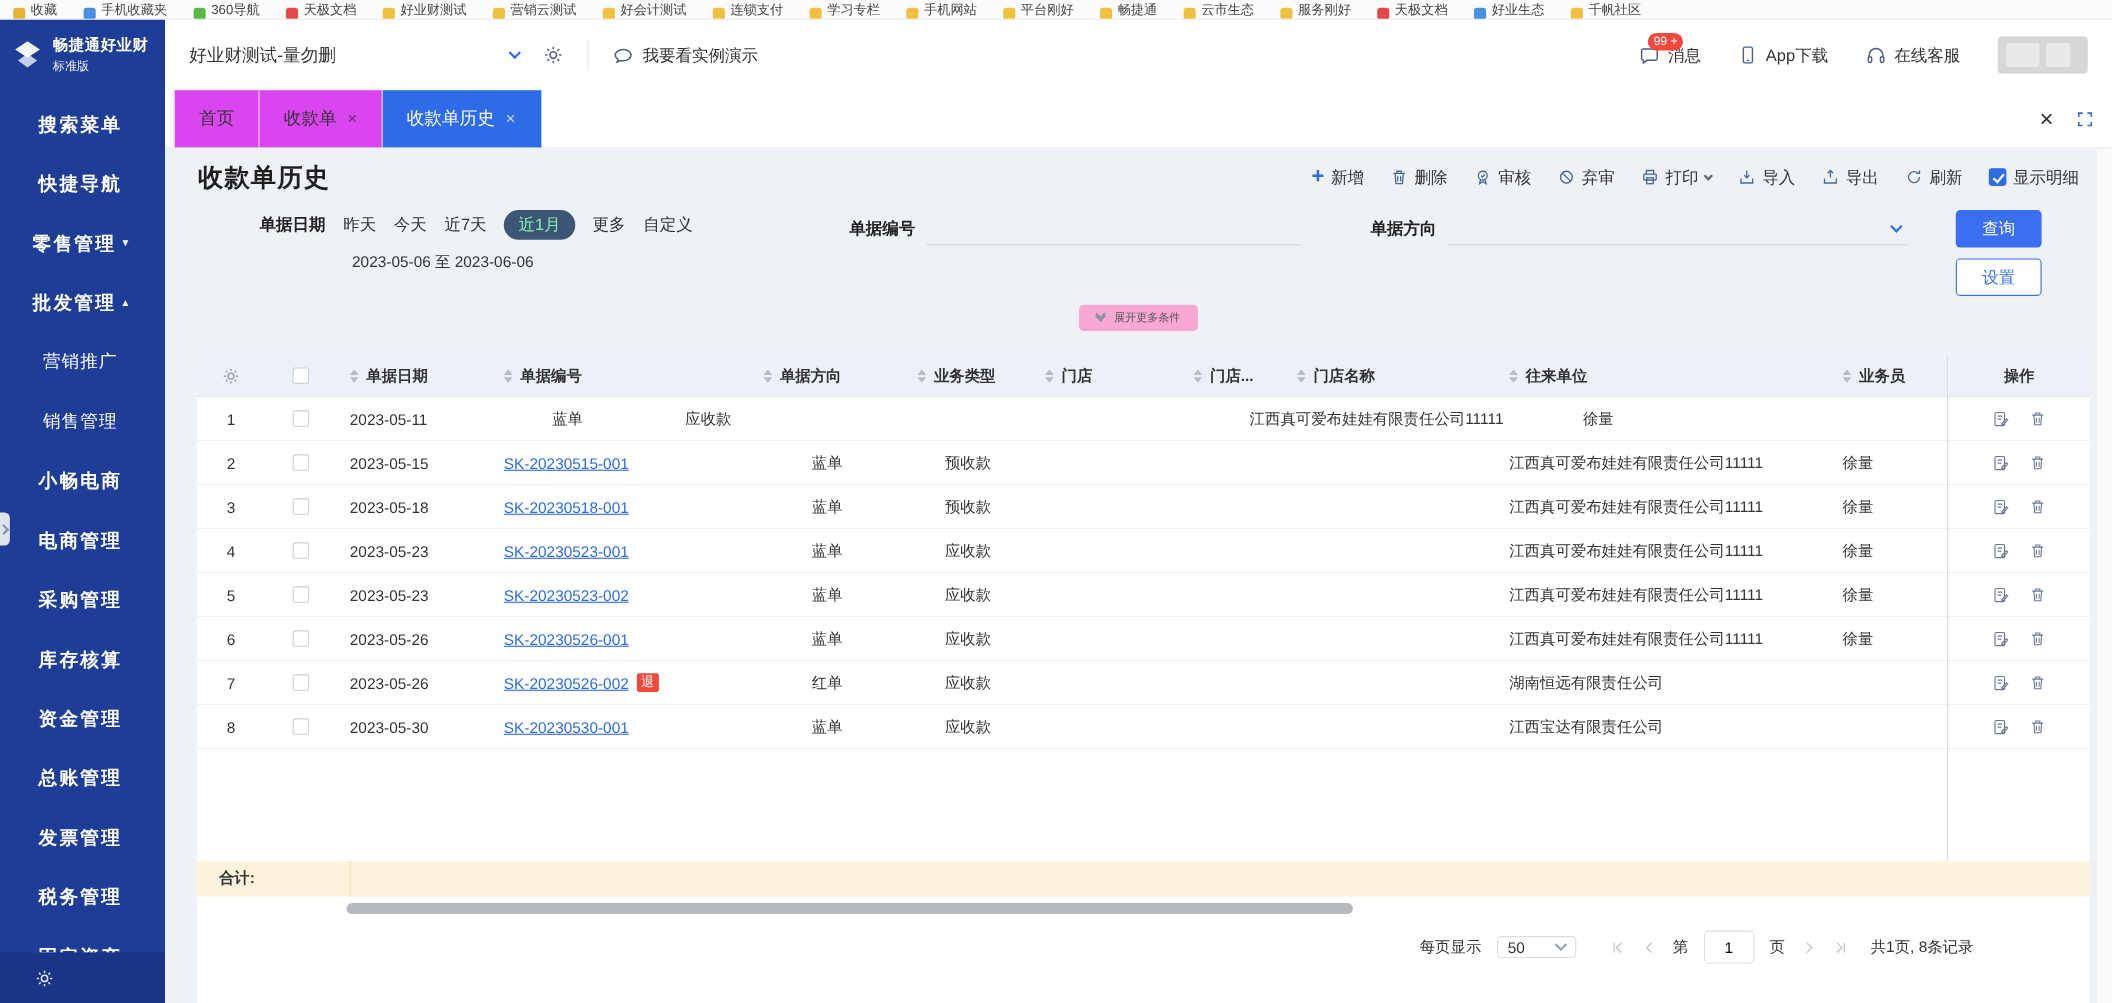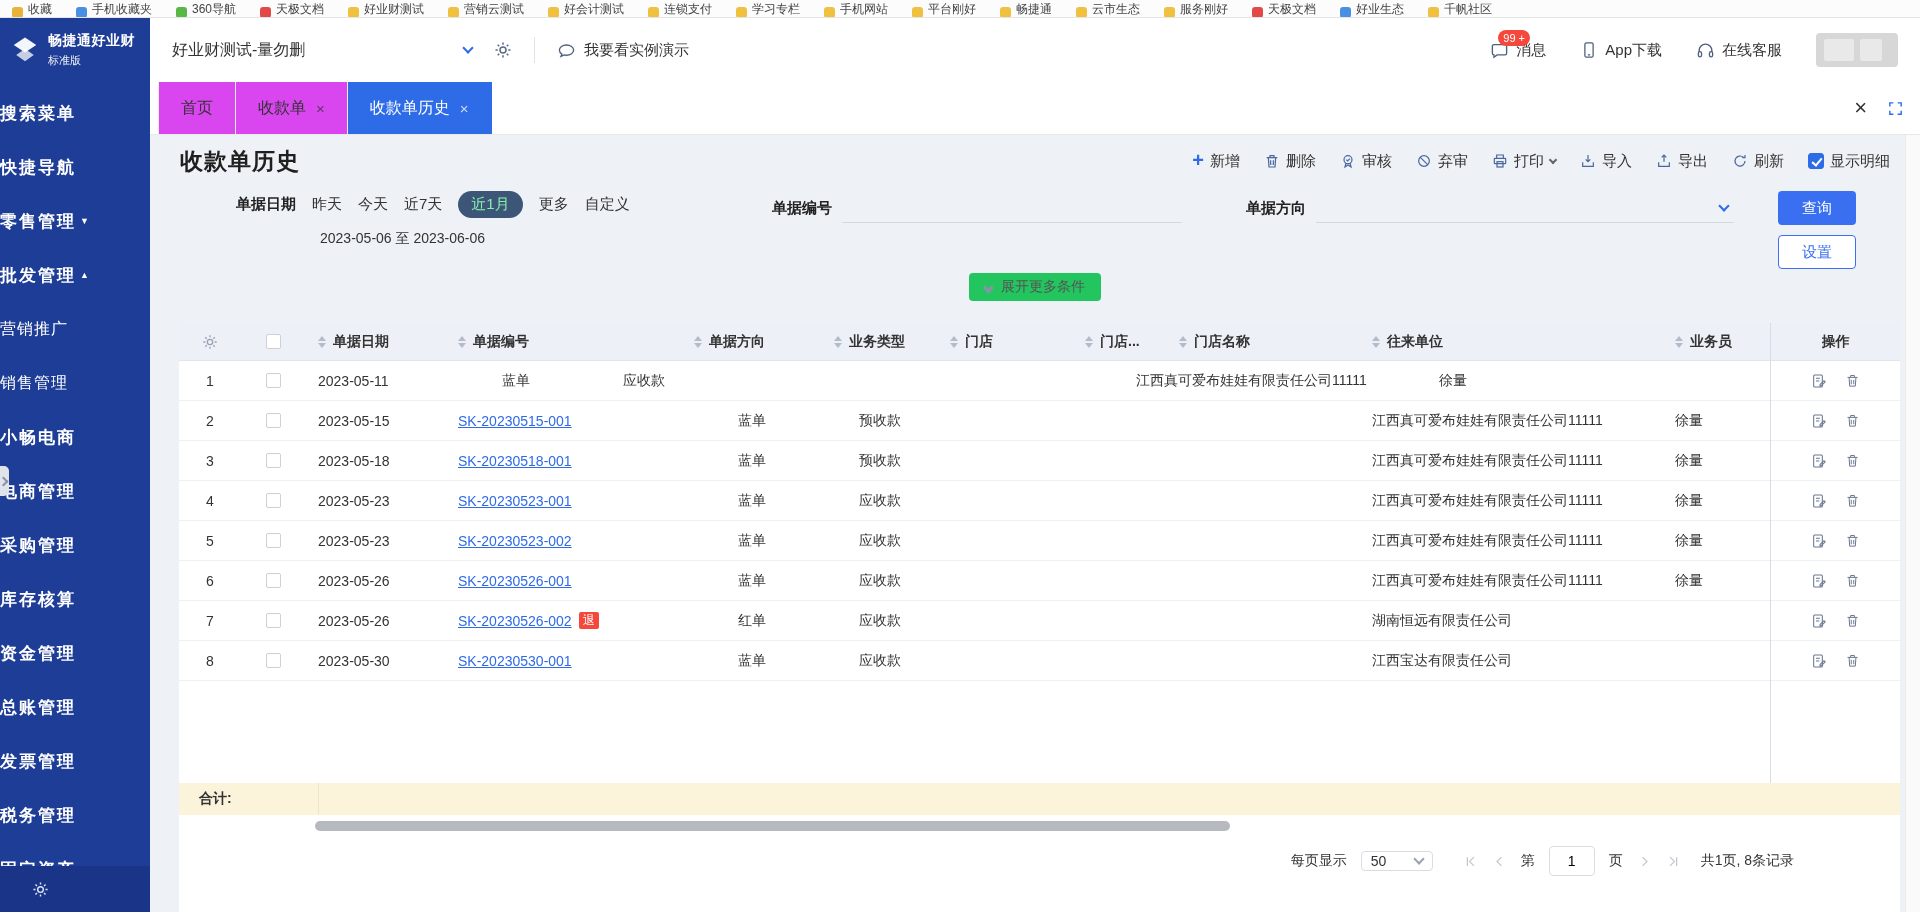--- a/index.html
+++ b/index.html
@@ -15,21 +15,21 @@
 .bm-ico{width:11px;height:11px;border-radius:3px;flex:0 0 auto}
 .bm-label{font-size:12px;color:#444;white-space:nowrap}
 
 
 .app{flex:1;display:flex;min-height:0;position:relative}
 .sidebar{width:150px;flex:0 0 150px;background:#1e3d96;color:#fff;display:flex;flex-direction:column}
 .logo{height:64px;flex:0 0 64px;display:flex;align-items:center;gap:8px;padding:0 10px}
 .logo-text .t{font-size:14px;font-weight:bold;letter-spacing:.5px}
 .logo-text .s{font-size:11px;margin-top:3px;opacity:.92}
 .side-nav{flex:1;min-height:0;overflow:hidden;padding-top:4px}
-.side-item{height:54px;display:flex;align-items:center;justify-content:flex-start;font-size:17px;font-weight:bold;letter-spacing:2px;cursor:pointer}
+.side-item{height:54px;display:flex;align-items:center;justify-content:center;font-size:17px;font-weight:bold;letter-spacing:2px;cursor:pointer}
 .side-item.child{font-weight:normal;font-size:16px;letter-spacing:1px}
 .side-arrow{font-size:9px;margin-left:4px}
 .side-footer{height:46px;flex:0 0 46px;background:#1a3588;display:flex;align-items:center;padding-left:32px;color:#dfe5f5}
 .collapse-handle{position:absolute;left:0;top:448px;width:9px;height:30px;background:#dfe3ea;border-radius:0 5px 5px 0;display:flex;align-items:center;justify-content:center;cursor:pointer;z-index:9}
 .collapse-handle::after{content:"";width:5px;height:5px;border-left:2px solid #8a93a6;border-bottom:2px solid #8a93a6;transform:rotate(-135deg);margin-right:2px}
 
 
 .main{flex:1;min-width:0;display:flex;flex-direction:column}
 .topbar{height:64px;flex:0 0 64px;background:#fff;display:flex;align-items:center;padding:0 22px;gap:22px}
 .company-select{width:300px;display:flex;align-items:center;justify-content:space-between;font-size:16px;cursor:pointer}
@@ -79,21 +79,21 @@
 .q-opt{font-size:15px;color:#333;cursor:pointer;white-space:nowrap}
 .q-opt.selected{background:#3d5678;color:#86efac;padding:4px 13px;border-radius:15px}
 .f-range{margin:12px 0 0 84px;font-size:14px;color:#333}
 .f-docno{display:flex;align-items:center;gap:10px;margin-left:66px;margin-top:2px}
 .f-input{width:340px;border:none;border-bottom:1px solid #d4d8df;background:transparent;height:30px;font-size:14px;outline:none;font-family:inherit}
 .f-dir{flex:1;display:flex;align-items:center;gap:10px;margin-left:64px;margin-right:44px;margin-top:2px}
 .f-select{flex:1;border-bottom:1px solid #d4d8df;height:30px;display:flex;align-items:center;justify-content:flex-end;padding:0 6px;cursor:pointer}
 .f-actions{display:flex;flex-direction:column;gap:10px}
 .btn-primary{width:78px;height:34px;background:#3a6ff2;color:#fff;border:none;border-radius:4px;font-size:15px;cursor:pointer;font-family:inherit}
 .btn-outline{width:78px;height:34px;background:#fff;color:#3a6ff2;border:1px solid #3a6ff2;border-radius:4px;font-size:15px;cursor:pointer;font-family:inherit}
-.expand-pill{position:absolute;left:50%;bottom:4px;transform:translateX(-50%);background:#22c55e;border-radius:4px;padding:5px 16px;display:flex;align-items:center;gap:9px;font-size:14px;color:#555;cursor:pointer}
+.expand-pill{position:absolute;left:50%;bottom:4px;transform:translateX(-50%);background:#f9a8d4;border-radius:4px;padding:5px 16px;display:flex;align-items:flex-start;gap:9px;font-size:10px;color:#555;cursor:pointer}
 .dbl-chev{display:flex;flex-direction:column}
 .dbl-chev i{width:7px;height:7px;border-right:2px solid #8a93a6;border-bottom:2px solid #8a93a6;transform:rotate(45deg)}
 .dbl-chev i:last-child{margin-top:-5px}
 
 
 .card{flex:1;min-height:0;margin:18px 20px 0 29px;background:#fff;display:flex;flex-direction:column;padding-bottom:24px}
 .grid{flex:1;min-height:0;display:flex}
 .grid-scroll{flex:1;min-width:0;overflow:hidden}
 .grid-inner{width:1634px;height:100%;display:flex;flex-direction:column}
 .g-header{height:38px;flex:0 0 38px;display:flex;background:#edf1f7;border-bottom:1px solid #e0e4eb}

